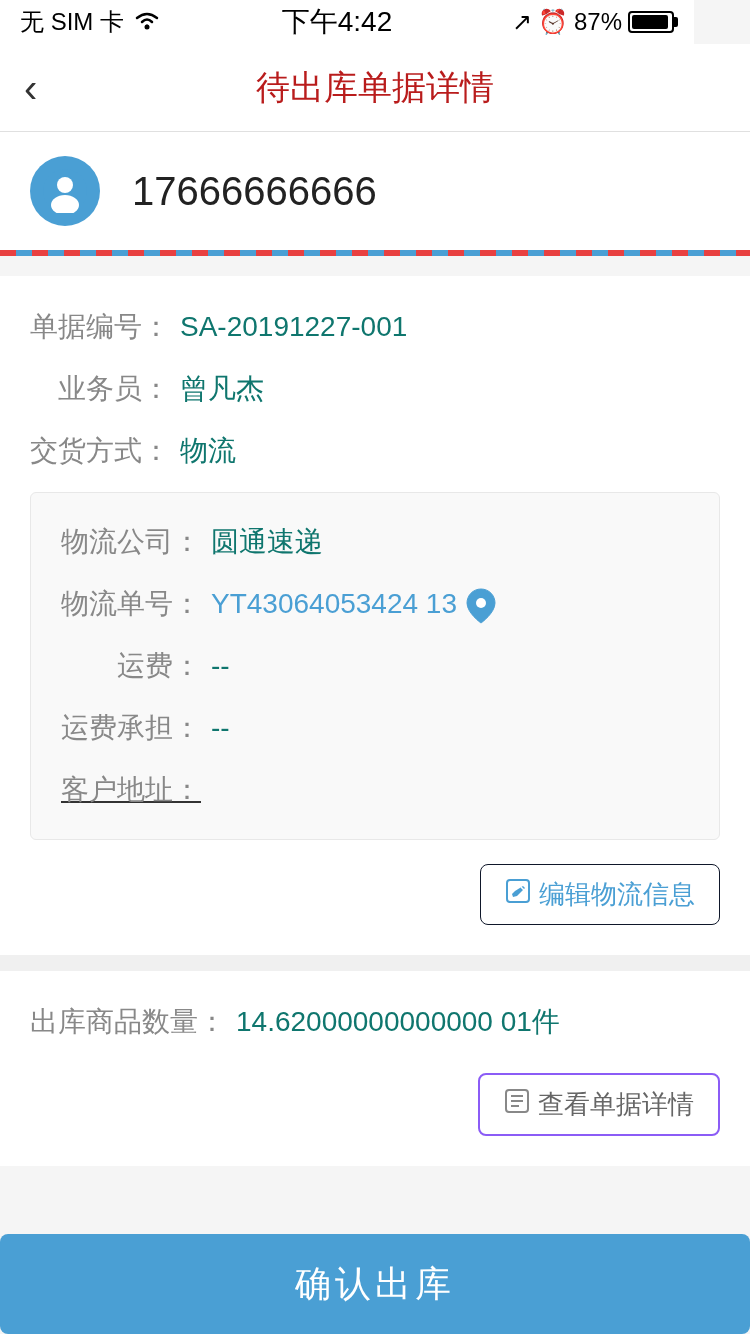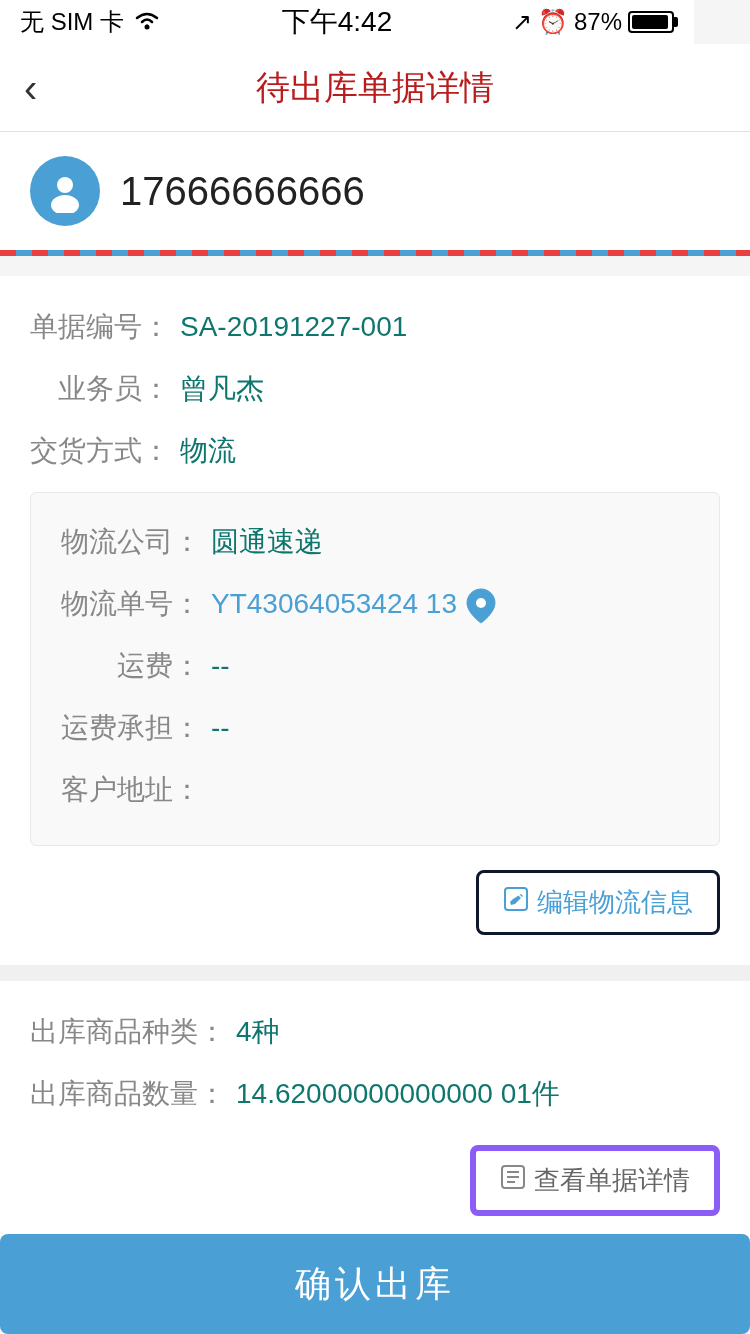--- a/index.html
+++ b/index.html
@@ -81,21 +81,21 @@
       font-weight: 400;
       color: #b91c1c;
     }
 
     
     .user-header {
       background: #fff;
       padding: 24px 30px;
       display: flex;
       align-items: center;
-      gap: 20px;
+      gap: 32px;
     }
     .user-avatar {
       width: 70px;
       height: 70px;
       background: #4a9fd4;
       border-radius: 50%;
       display: flex;
       align-items: center;
       justify-content: center;
     }
@@ -123,21 +123,21 @@
       padding: 30px;
     }
 
     
     .info-row {
       display: flex;
       align-items: flex-start;
       margin-bottom: 20px;
       line-height: 1.5;
     }
-    .info-row:last-child { margin-bottom: 6px; }
+    .info-row:last-child { margin-bottom: 0; text-decoration: underline; }
     .info-label {
       color: #888;
       min-width: 140px;
       text-align: right;
       flex-shrink: 0;
       font-size: 28px;
     }
     .info-value {
       color: #0f766e;
       font-size: 28px;
@@ -159,21 +159,21 @@
     .edit-logistics-btn {
       display: flex;
       align-items: center;
       justify-content: flex-end;
       margin-top: 24px;
     }
     .btn-outline {
       display: flex;
       align-items: center;
       gap: 8px;
-      border: 3px solid #0f172a;
+      border: 1px solid #0f172a;
       border-radius: 8px;
       padding: 12px 24px;
       color: #4a9fd4;
       font-size: 26px;
       background: #fff;
       cursor: pointer;
     }
 
     
     .divider {
@@ -192,21 +192,21 @@
     .view-detail-btn {
       display: flex;
       align-items: center;
       justify-content: flex-end;
       margin-top: 30px;
     }
     .btn-outline-gray {
       display: flex;
       align-items: center;
       gap: 8px;
-      border: 6px solid #8b5cf6;
+      border: 2px solid #8b5cf6;
       border-radius: 8px;
       padding: 12px 24px;
       color: #666;
       font-size: 26px;
       background: #fff;
       cursor: pointer;
     }
 
     
     .bottom-spacer {
@@ -334,24 +334,20 @@
         </svg>
       </span>
       <span>编辑物流信息</span>
     </button>
   </div>
 </div>
 
 <div class="divider"></div>
 
 <div class="goods-section">
-  <div class="info-row">
-    <span class="info-label">出库商品种类：</span>
-    <span class="info-value">4种</span>
-  </div>
   <div class="info-row">
     <span class="info-label">出库商品数量：</span>
     <span class="info-value">14.62000000000000 01件</span>
   </div>
 
   <div class="view-detail-btn">
     <button class="btn-outline-gray">
       <span>
         <svg width="26" height="26" viewBox="0 0 26 26">
           <rect x="2" y="2" width="22" height="22" rx="3" fill="none" stroke="#888" stroke-width="2"></rect>

